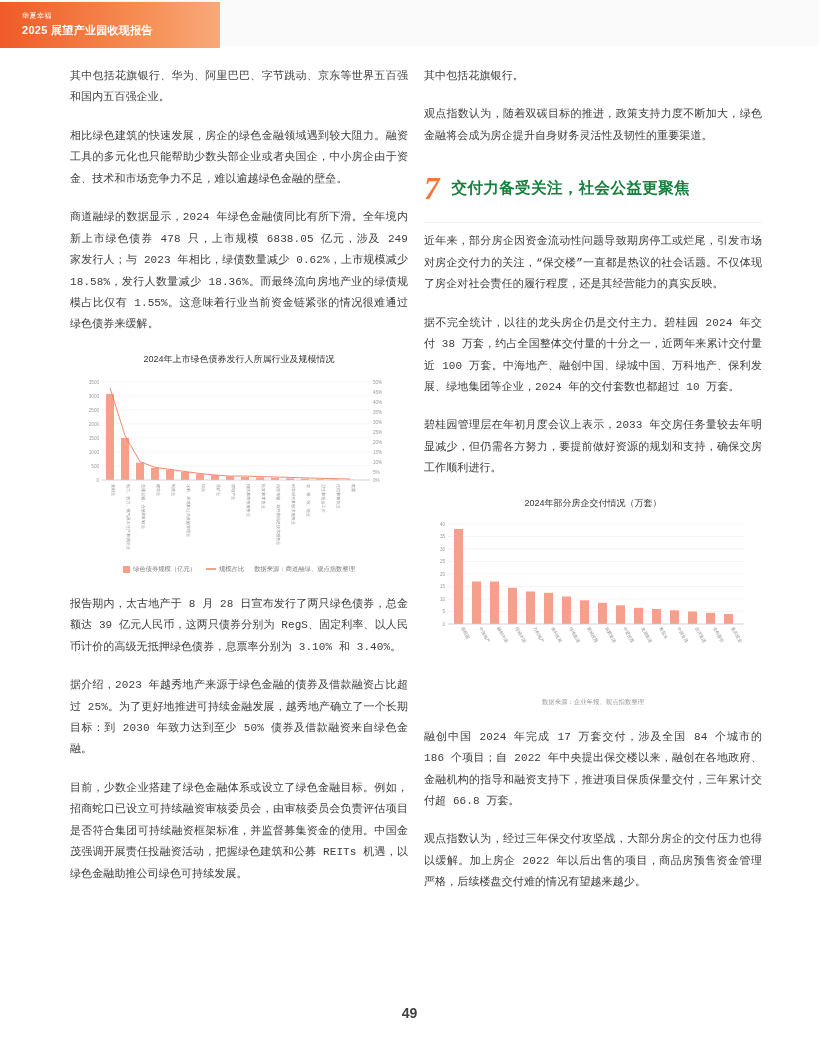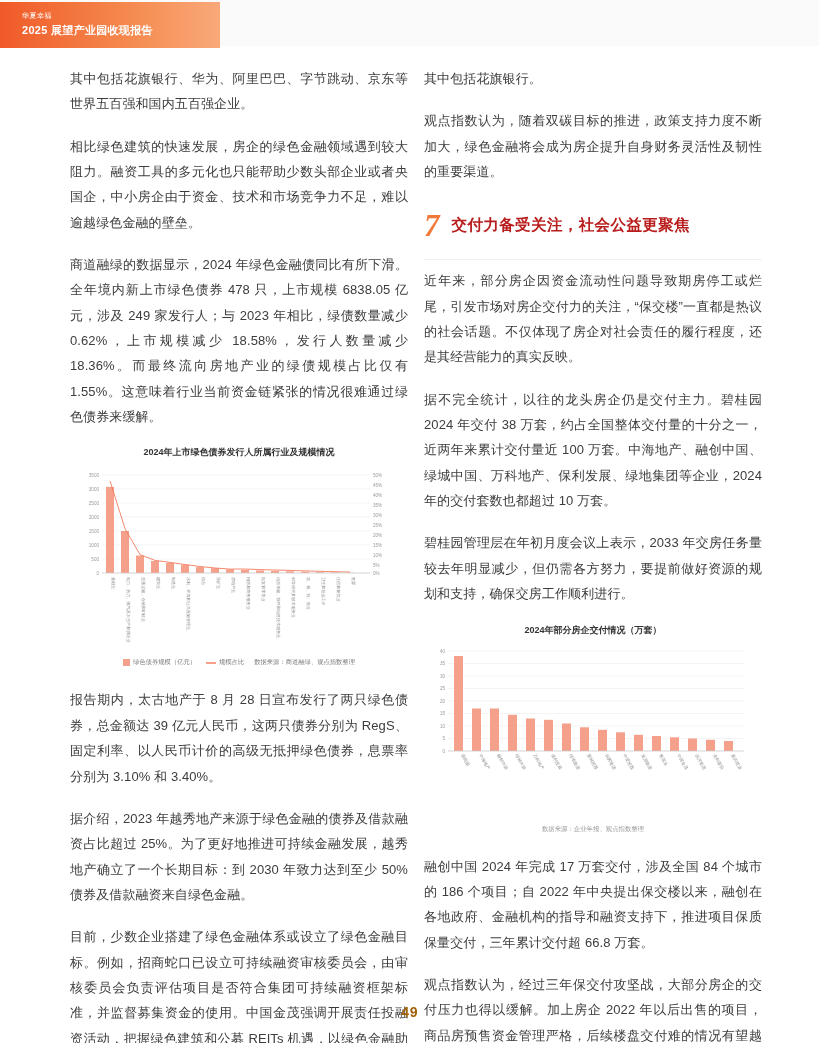--- a/index.html
+++ b/index.html
@@ -49,63 +49,64 @@
   
   .col {
     position: absolute;
     top: 66px;
     width: 338px;
   }
   .col-left { left: 70px; }
   .col-right { left: 424px; }
 
   p.body {
-    font-size: 13px;
+    font-size: 11px;
     line-height: 1.95;
     margin: 0 0 17px 0;
     text-align: justify;
     color: #3c3c3c;
     letter-spacing: 0.1px;
+    font-family: Liberation Mono, monospace;
   }
 
   
   .section-head {
     display: flex;
     align-items: center;
     margin: 26px 0 18px 0;
   }
   .section-num {
     font-size: 31px;
     font-weight: bold;
     font-style: italic;
     color: #f3793a;
     line-height: 1;
     margin-right: 12px;
     font-family: "Liberation Serif", serif;
   }
   .section-title {
     font-size: 15.5px;
     font-weight: bold;
-    color: #b91c1c;
+    color: #15803d;
     letter-spacing: 0.4px;
   }
   .section-divider {
     height: 1px;
     background: #f0f0f0;
     margin: 0 0 8px 0;
   }
 
   
   .chart-card {
     margin: 6px 0 20px 0;
     background: #ffffff;
   }
   .chart-title {
     font-size: 9px;
-    font-weight: bold;
+    font-weight: normal;
     text-align: center;
     color: #333;
     margin-bottom: 6px;
   }
   .chart-area {
     position: relative;
     width: 100%;
   }
   .chart-note {
     font-size: 6.4px;
@@ -133,22 +134,21 @@
   svg text { font-family: "Liberation Sans", sans-serif; }
 
   
   .page-num {
     position: absolute;
     bottom: 22px;
     left: 0; width: 819px;
     text-align: center;
     font-size: 14px;
     font-weight: bold;
-    color: #a16207;
-    font-family: Liberation Mono, monospace;
+    color: #404040;
   }
 </style>
 </head>
 <body>
 
 <div class="page-header">
   <div class="header-bar">
     <div class="header-sub">华夏幸福</div>
     <div class="header-title">2025 展望产业园收现报告</div>
   </div>

